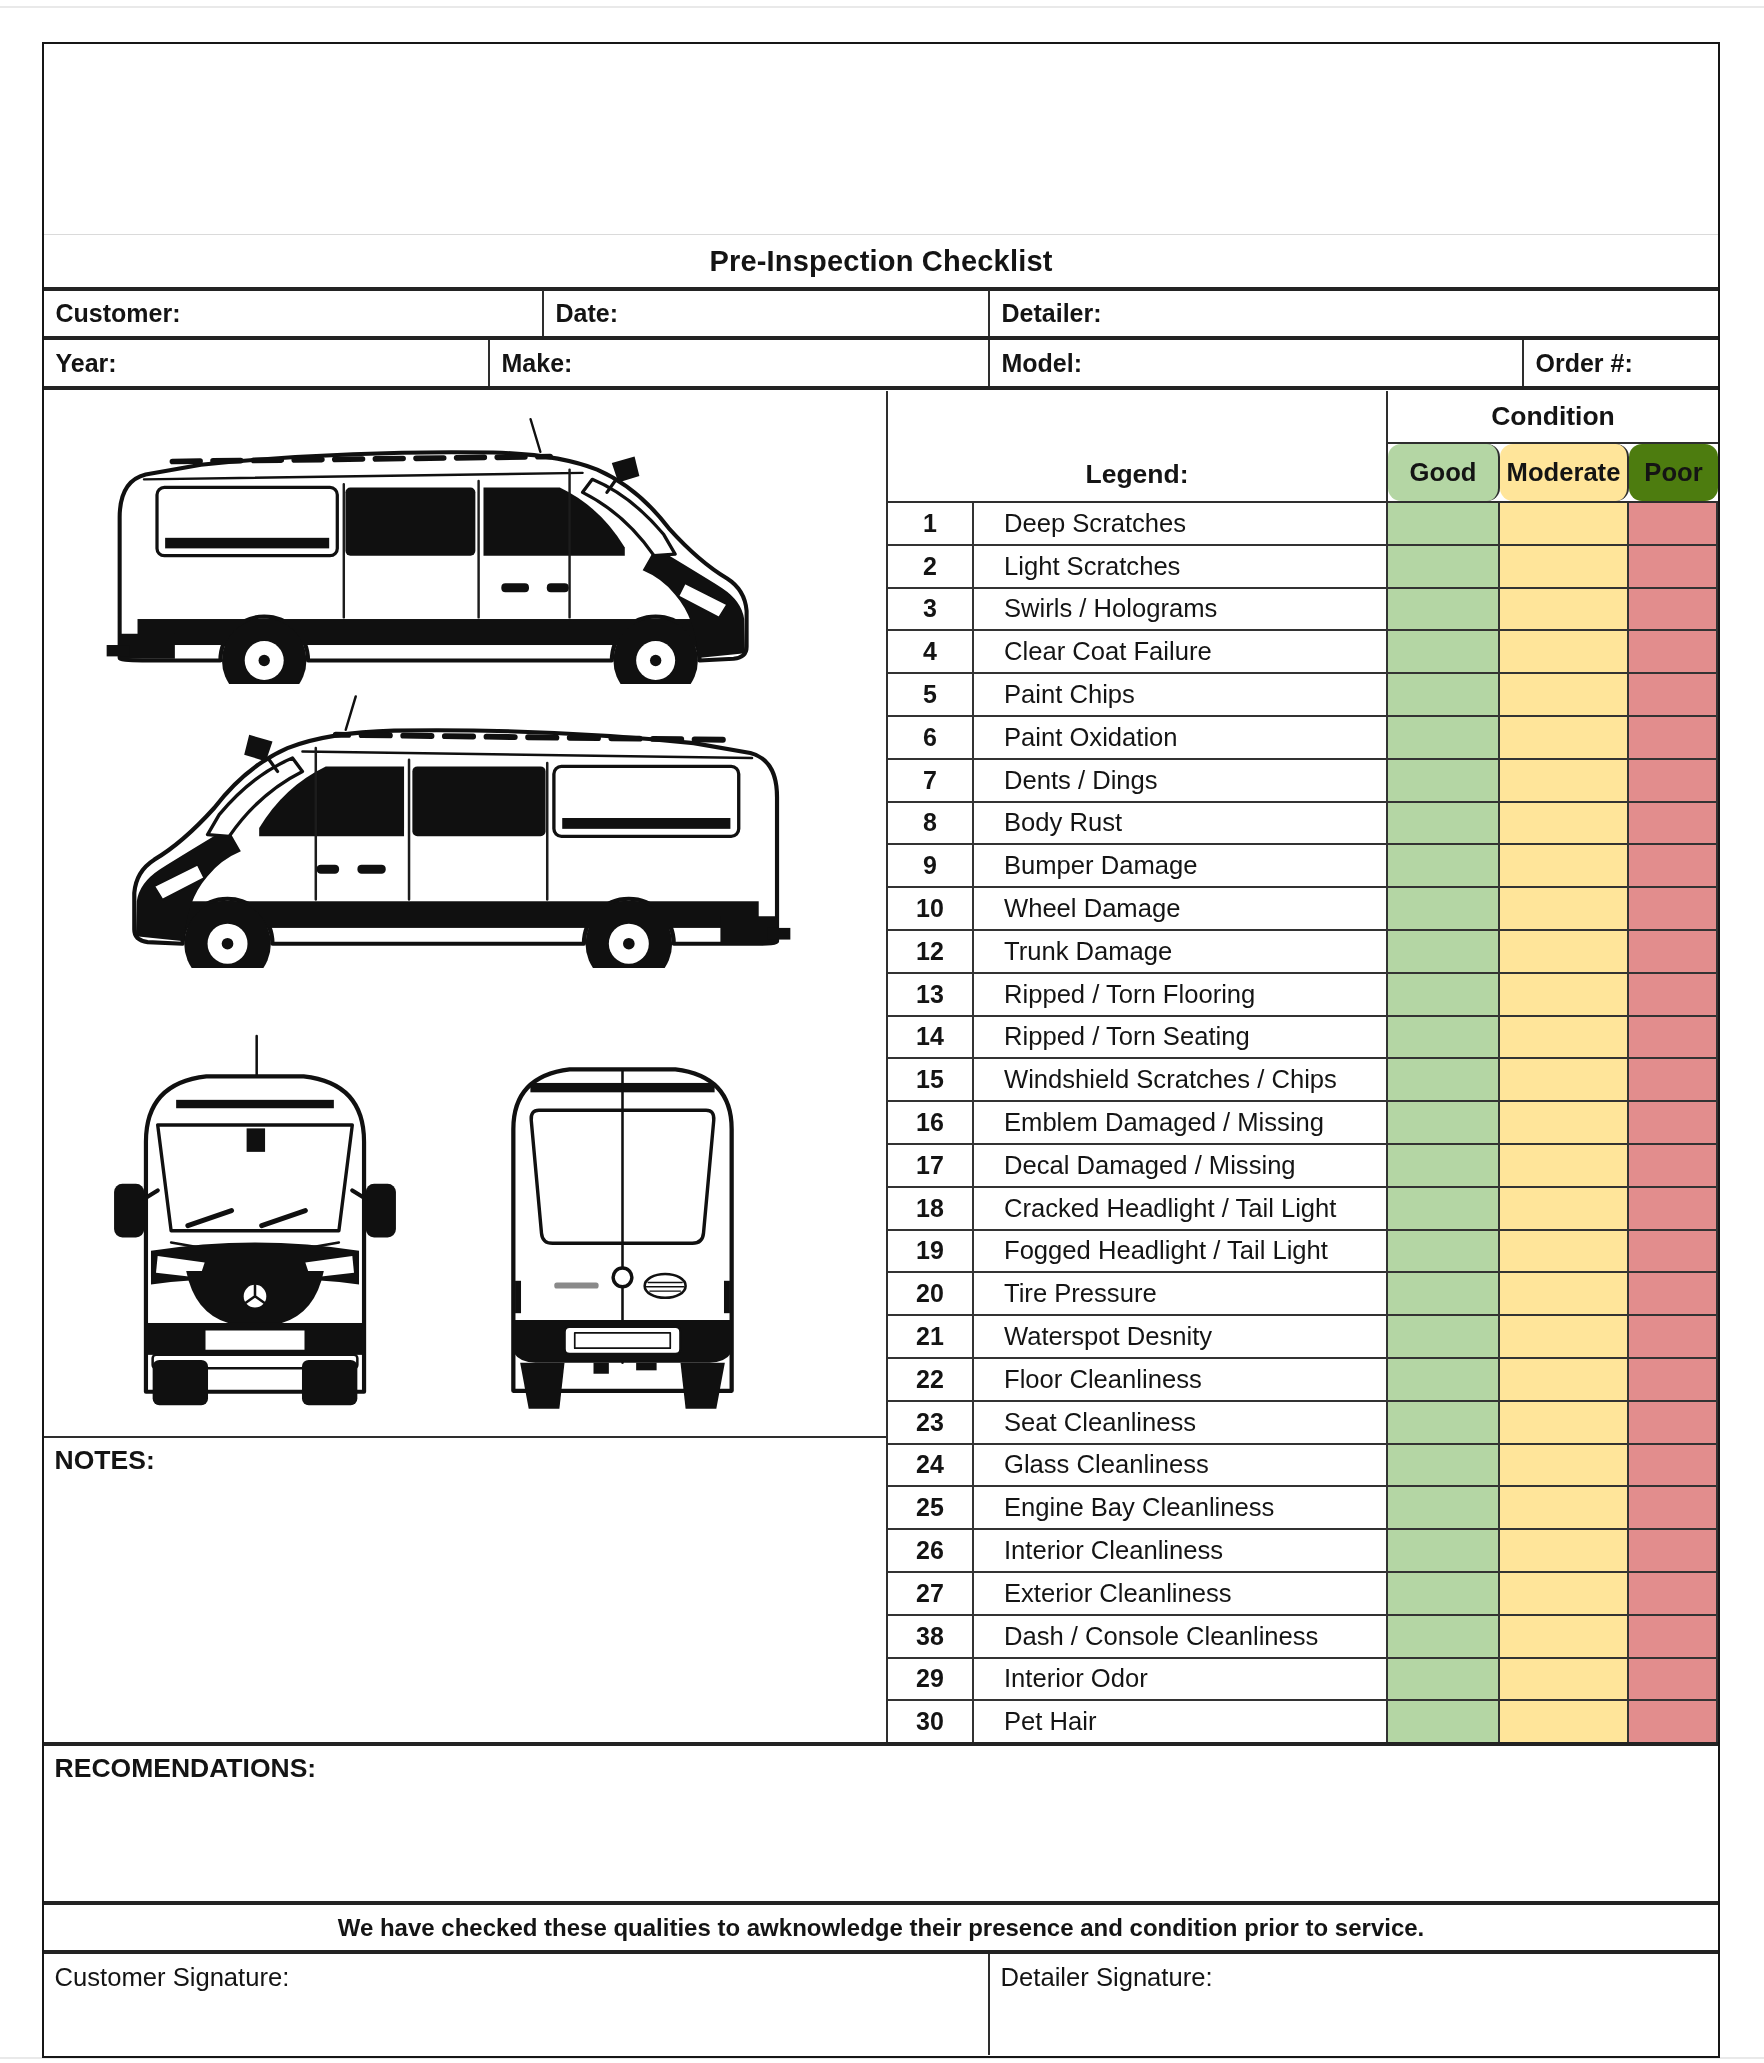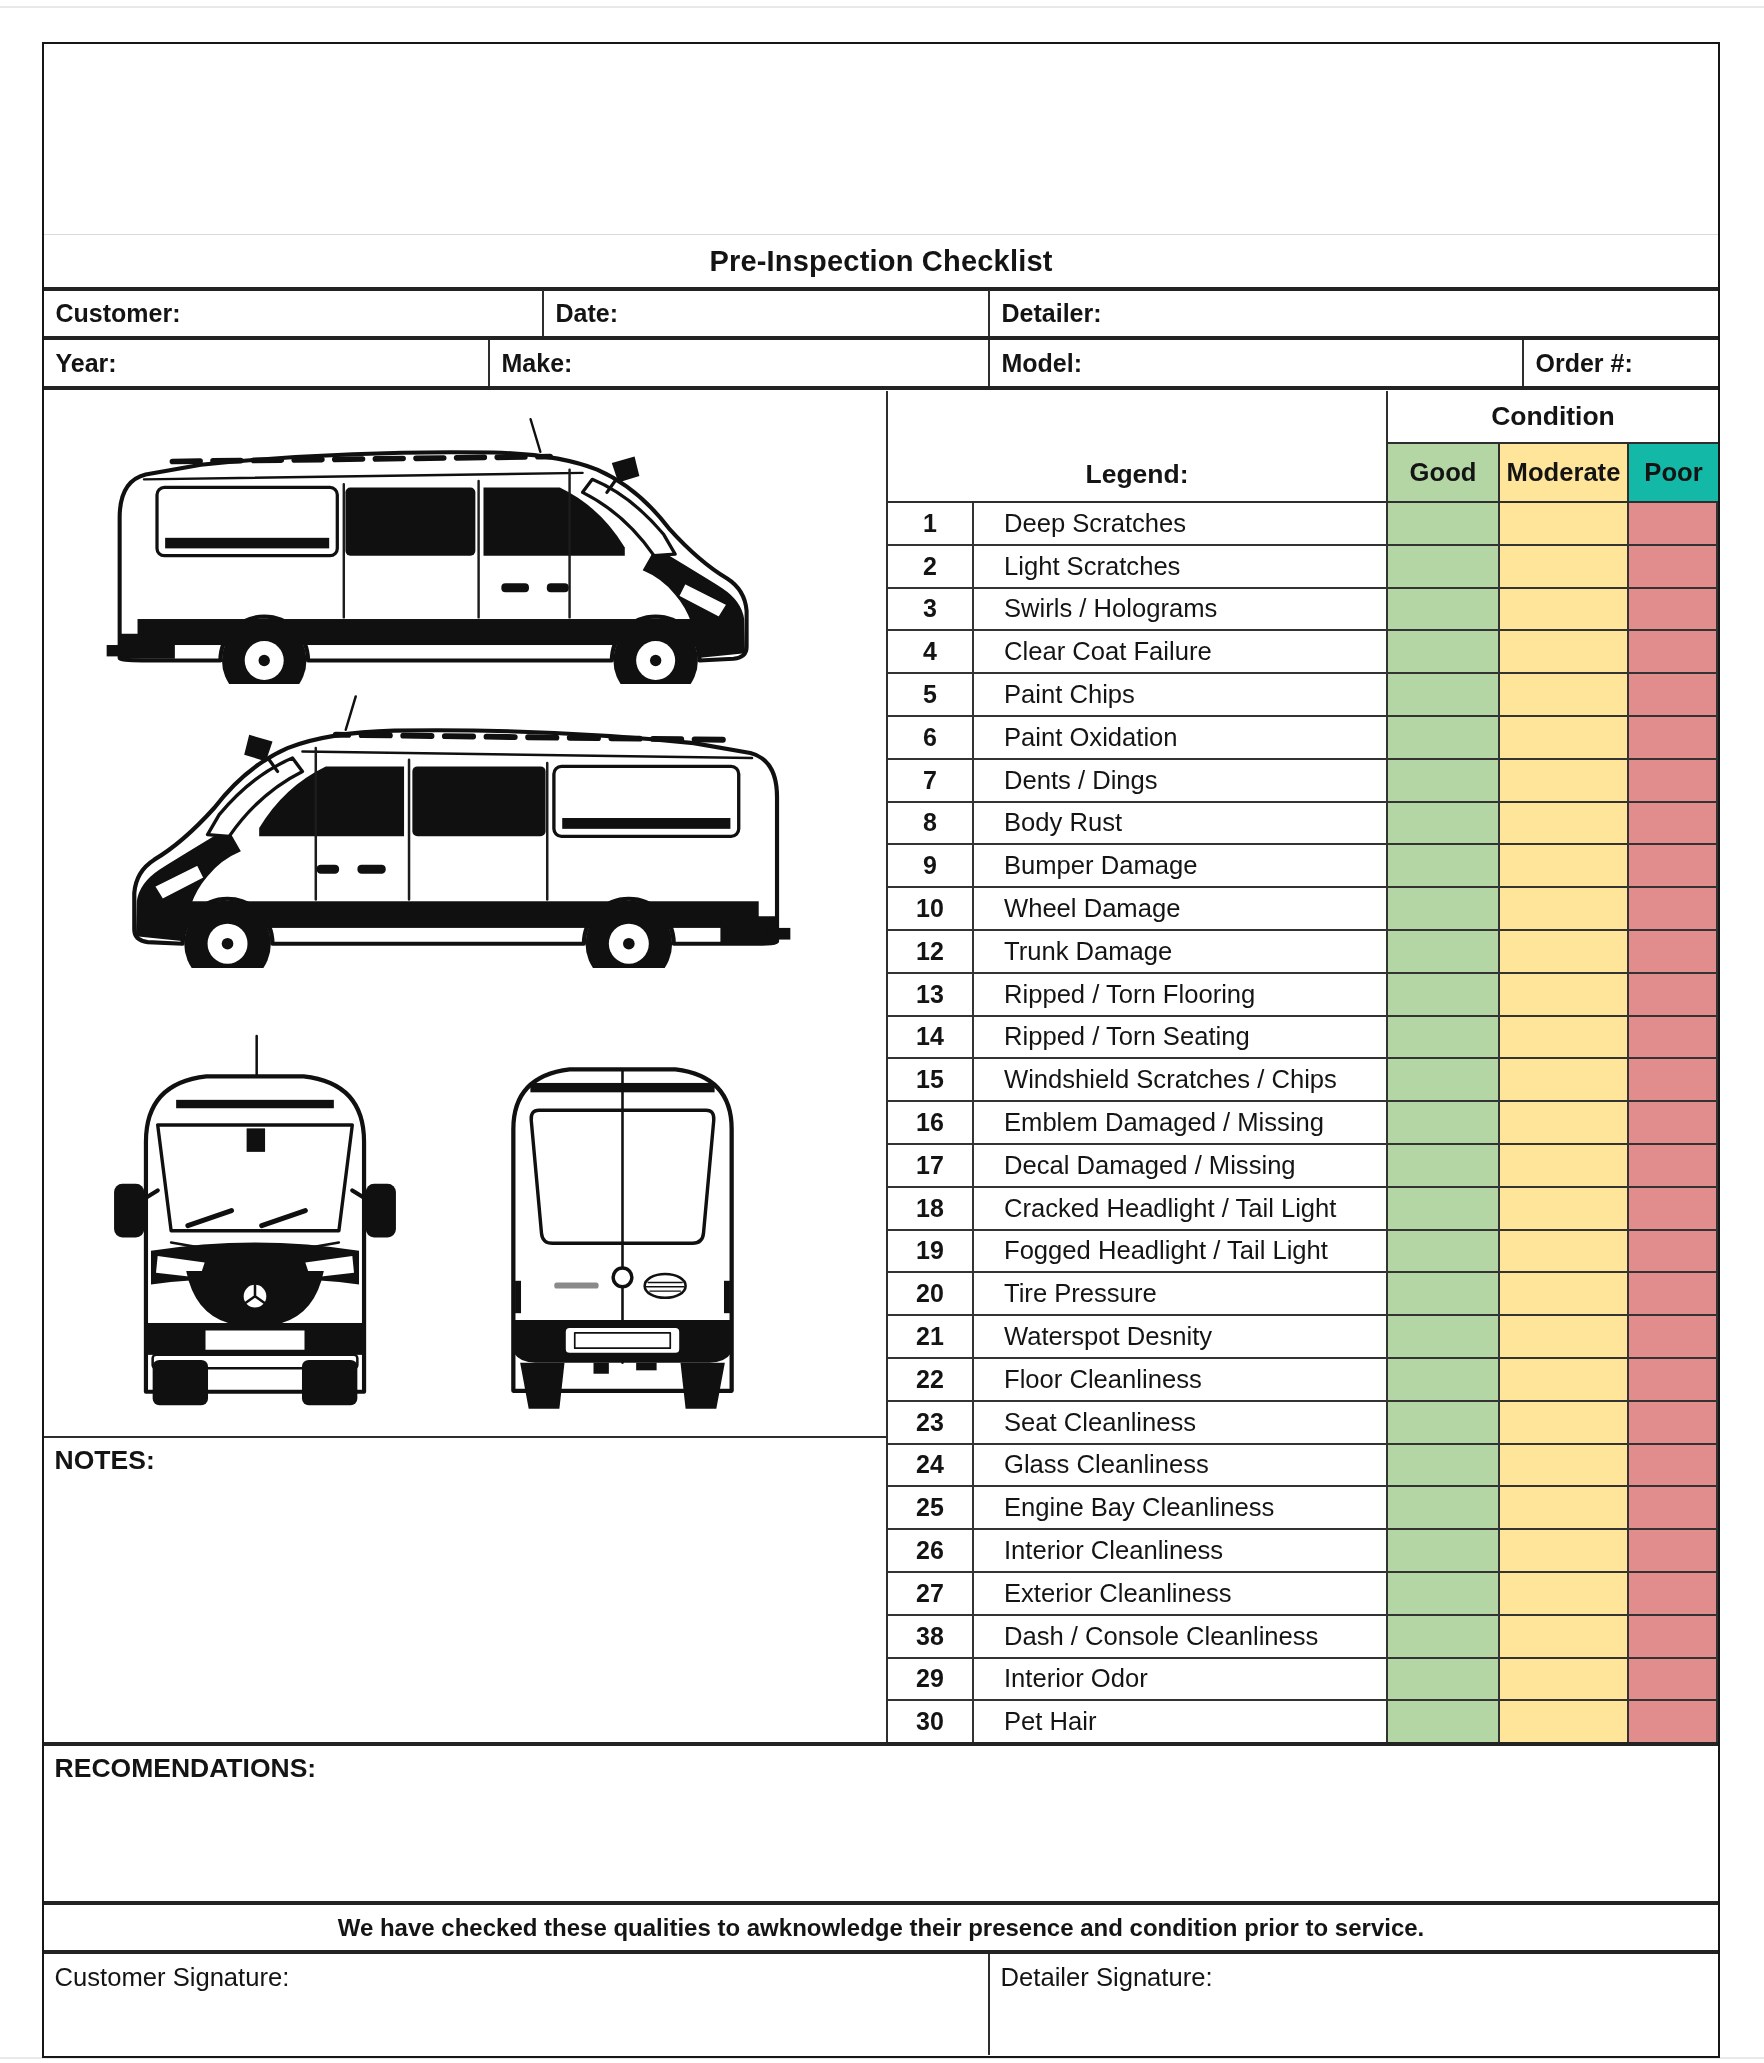--- a/index.html
+++ b/index.html
@@ -67,21 +67,21 @@
   .cond-group { flex: 1; display: flex; flex-direction: column; }
   .cond-title {
     height: 53px; border-bottom: 2.6px solid #2e2e2e;
     display: flex; align-items: center; justify-content: center;
     font-size: 26.5px; font-weight: bold;
   }
   .cond-cols { flex: 1; display: flex; }
   .cond-col {
     display: flex; align-items: center; justify-content: center;
     border-right: 2.6px solid #2e2e2e;
-    font-size: 25.6px; font-weight: bold;
+    font-size: 25.6px; font-weight: bold; border-radius: 13px;
   }
   .cw-good { width: 112px; } .cw-mod { width: 129px; } .cw-poor { flex: 1; border-right: none; }
 
   
   .rows { flex: 1; display: flex; flex-direction: column; }
   .crow { flex: 1 1 0; min-height: 0; display: flex; border-bottom: 2.6px solid #333333; }
   .crow:last-child { border-bottom: none; }
   .c-num {
     width: 86px; border-right: 2.6px solid #333333;
     display: flex; align-items: center; justify-content: center;
@@ -274,21 +274,21 @@
       <div class="right-col">
         <div class="legend-head">
           <div class="legend-cell">
             <span>Legend:</span>
           </div>
           <div class="cond-group">
             <div class="cond-title">Condition</div>
             <div class="cond-cols">
               <div class="cond-col cw-good" style="background: rgb(180, 214, 164);">Good</div>
               <div class="cond-col cw-mod" style="background: rgb(255, 229, 154);">Moderate</div>
-              <div class="cond-col cw-poor" style="background: #14b8a6;">Poor</div>
+              <div class="cond-col cw-poor" style="background: #4d7c0f;">Poor</div>
             </div>
           </div>
         </div>
         <div class="rows" id="rows-host">
   <div class="crow">
     <div class="c-num">1</div>
     <div class="c-label">Deep Scratches</div>
     <div class="c-cond cw-good" style="background: rgb(180, 214, 164);"></div>
     <div class="c-cond cw-mod" style="background: rgb(255, 229, 154);"></div>
     <div class="c-cond cw-poor" style="background: rgb(226, 141, 141);"></div>

